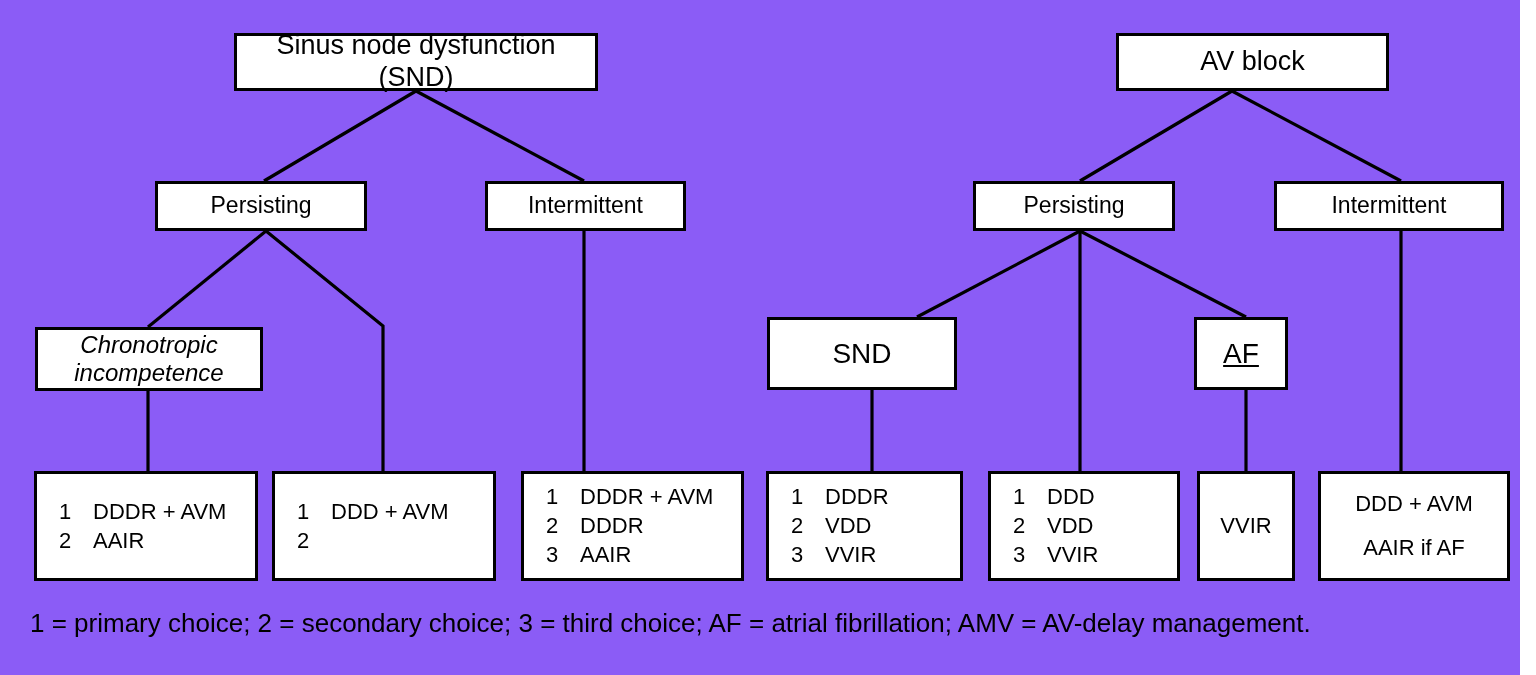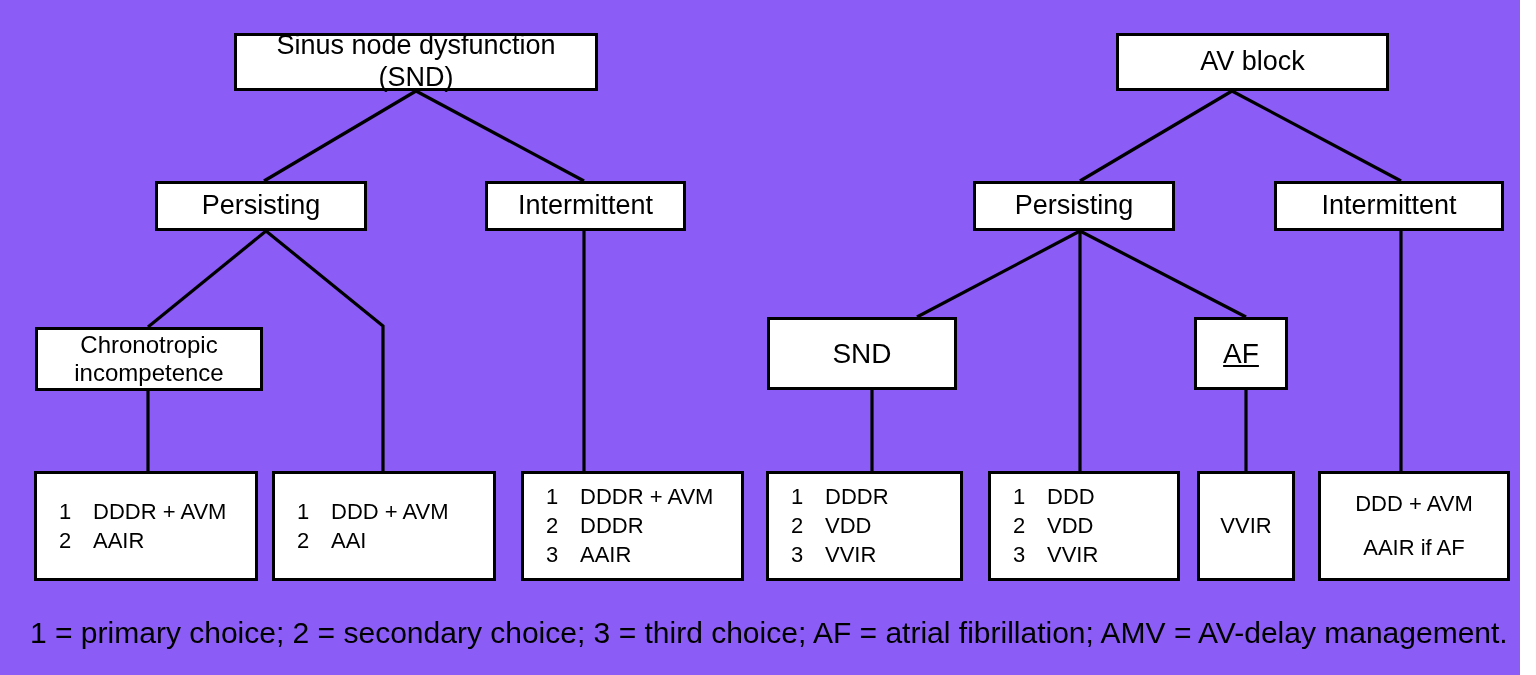--- a/index.html
+++ b/index.html
@@ -35,21 +35,21 @@
     justify-content: center;
     text-align: center;
     line-height: 1.18;
     z-index: 2;
   }
   .node .label {
     display: block;
     padding: 0 6px;
   }
   .title-node { font-size: 27px; }
-  .mid-node   { font-size: 27px; }
+  .mid-node   { font-size: 23px; }
   .sub-node   { font-size: 20px; }
   .small-node { font-size: 28px; }
 
   
   .opt-node {
     align-items: center;
     justify-content: flex-start;
     padding-left: 22px;
     font-size: 22px;
   }
@@ -75,24 +75,23 @@
     flex-direction: column;
     justify-content: center;
     font-size: 22px;
   }
   .plain-line { margin: 9px 0; white-space: nowrap; }
 
   #footnote {
     position: absolute;
     left: 30px;
     top: 608px;
-    font-size: 30px;
+    font-size: 26px;
     white-space: nowrap;
     z-index: 2;
-    margin-top: 8px;
   }
 </style>
 </head>
 <body>
 
 <div id="page">
 
   <svg id="diagram-svg" viewBox="0 0 1536 675" xmlns="http://www.w3.org/2000/svg">
     <g stroke="#000000" stroke-width="3.2" fill="none" stroke-linecap="butt">
 
@@ -127,21 +126,21 @@
   </div>
 
   <div class="node mid-node" style="left:155px; top:181px; width:212px; height:50px;">
     <span class="label">Persisting</span>
   </div>
 
   <div class="node mid-node" style="left:485px; top:181px; width:201px; height:50px;">
     <span class="label">Intermittent</span>
   </div>
 
-  <div class="node sub-node" style="left:35px; top:327px; width:228px; height:64px; font-size:24px;">
+  <div class="node sub-node" style="left:35px; top:327px; width:228px; height:64px; font-size:24px;font-style:italic;">
     <span class="label">Chronotropic incompetence</span>
   </div>
 
   <div class="node opt-node" style="left:34px; top:471px; width:224px; height:110px;">
     <span class="opt-list">
       <span class="opt-row">
         <span class="opt-num">1</span>
         <span class="opt-text">DDDR + AVM</span>
       </span>
       <span class="opt-row">
@@ -152,21 +151,20 @@
   </div>
 
   <div class="node opt-node" style="left:272px; top:471px; width:224px; height:110px;">
     <span class="opt-list">
       <span class="opt-row">
         <span class="opt-num">1</span>
         <span class="opt-text">DDD + AVM</span>
       </span>
       <span class="opt-row">
         <span class="opt-num">2</span>
-        <span class="opt-text">AAI</span>
       </span>
     </span>
   </div>
 
   <div class="node opt-node" style="left:521px; top:471px; width:223px; height:110px;">
     <span class="opt-list">
       <span class="opt-row">
         <span class="opt-num">1</span>
         <span class="opt-text">DDDR + AVM</span>
       </span>

